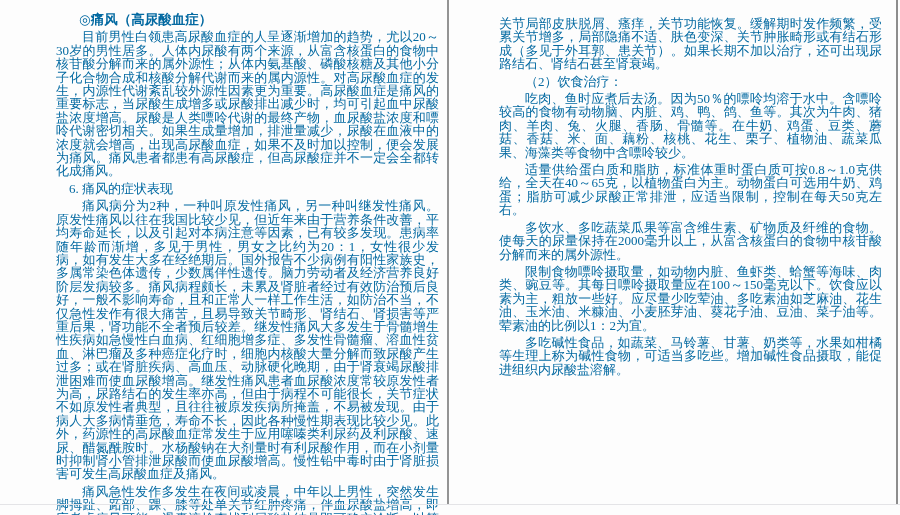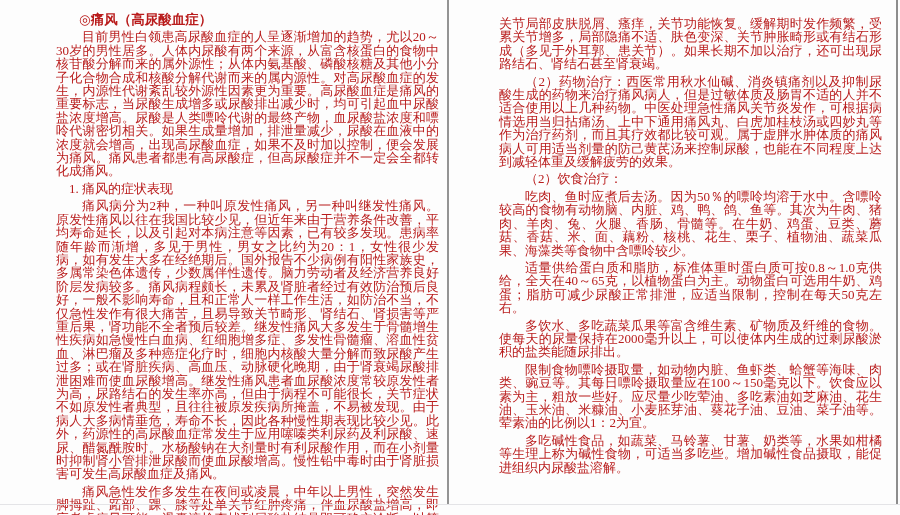--- a/index.html
+++ b/index.html
@@ -7,21 +7,21 @@
     padding: 0;
     background: #fdfdfd;
   }
   .doc {
     position: relative;
     width: 900px;
     height: 515px;
     background: #fdfdfd;
     overflow: hidden;
     font-family: "Liberation Serif", "DejaVu Serif", serif;
-    color: #b91c1c;
+    color: #0369a1;
   }
   .page {
     position: absolute;
     top: 13px;
     width: 391px;
     font-size: 13px;
     line-height: 13.4px;
     text-align: justify;
     word-break: break-all;
   }
@@ -57,34 +57,33 @@
   }
 </style>
 </head>
 <body>
 
 <div class="doc">
 
   <div class="page page-left">
     <p class="title">◎痛风（高尿酸血症）</p>
     <p class="para">目前男性白领患高尿酸血症的人呈逐渐增加的趋势，尤以20～30岁的男性居多。人体内尿酸有两个来源，从富含核蛋白的食物中核苷酸分解而来的属外源性；从体内氨基酸、磷酸核糖及其他小分子化合物合成和核酸分解代谢而来的属内源性。对高尿酸血症的发生，内源性代谢紊乱较外源性因素更为重要。高尿酸血症是痛风的重要标志，当尿酸生成增多或尿酸排出减少时，均可引起血中尿酸盐浓度增高。尿酸是人类嘌呤代谢的最终产物，血尿酸盐浓度和嘌呤代谢密切相关。如果生成量增加，排泄量减少，尿酸在血液中的浓度就会增高，出现高尿酸血症，如果不及时加以控制，便会发展为痛风。痛风患者都患有高尿酸症，但高尿酸症并不一定会全都转化成痛风。</p>
-    <p class="heading">1. 痛风的症状表现</p>
+    <p class="heading">6. 痛风的症状表现</p>
     <p class="para">痛风病分为2种，一种叫原发性痛风，另一种叫继发性痛风。原发性痛风以往在我国比较少见，但近年来由于营养条件改善，平均寿命延长，以及引起对本病注意等因素，已有较多发现。患病率随年龄而渐增，多见于男性，男女之比约为20：1，女性很少发病，如有发生大多在经绝期后。国外报告不少病例有阳性家族史，多属常染色体遗传，少数属伴性遗传。脑力劳动者及经济营养良好阶层发病较多。痛风病程颇长，未累及肾脏者经过有效防治预后良好，一般不影响寿命，且和正常人一样工作生活，如防治不当，不仅急性发作有很大痛苦，且易导致关节畸形、肾结石、肾损害等严重后果，肾功能不全者预后较差。继发性痛风大多发生于骨髓增生性疾病如急慢性白血病、红细胞增多症、多发性骨髓瘤、溶血性贫血、淋巴瘤及多种癌症化疗时，细胞内核酸大量分解而致尿酸产生过多；或在肾脏疾病、高血压、动脉硬化晚期，由于肾衰竭尿酸排泄困难而使血尿酸增高。继发性痛风患者血尿酸浓度常较原发性者为高，尿路结石的发生率亦高，但由于病程不可能很长，关节症状不如原发性者典型，且往往被原发疾病所掩盖，不易被发现。由于病人大多病情垂危，寿命不长，因此各种慢性期表现比较少见。此外，药源性的高尿酸血症常发生于应用噻嗪类利尿药及利尿酸、速尿、醋氮酰胺时。水杨酸钠在大剂量时有利尿酸作用，而在小剂量时抑制肾小管排泄尿酸而使血尿酸增高。慢性铅中毒时由于肾脏损害可发生高尿酸血症及痛风。</p>
     <p class="para">痛风急性发作多发生在夜间或凌晨，中年以上男性，突然发生脚拇趾、跖部、踝、膝等处单关节红肿疼痛，伴血尿酸盐增高，即应考虑痛风可能，滑囊液检查找到尿酸盐结晶即可确立诊断。以第一拇趾和单节关节受累最多见，其次为踝关节、膝关节、腕等局部红肿、剧痛，伴发热、寒战，白细胞升高，血沉增快。但短期内可自行缓解，</p>
   </div>
 
   <div class="divider"></div>
 
   <div class="page page-right">
     <p class="cont">关节局部皮肤脱屑、瘙痒，关节功能恢复。缓解期时发作频繁，受累关节增多，局部隐痛不适、肤色变深、关节肿胀畸形或有结石形成（多见于外耳郭、患关节）。如果长期不加以治疗，还可出现尿路结石、肾结石甚至肾衰竭。</p>
-    <p class="para">（2）药物治疗：西医常用秋水仙碱、消炎镇痛剂以及抑制尿酸生成的药物来治疗痛风病人，但是过敏体质及肠胃不适的人并不适合使用以上几种药物。中医处理急性痛风关节炎发作，可根据病情选用当归拈痛汤、上中下通用痛风丸、白虎加桂枝汤或四妙丸等作为治疗药剂，而且其疗效都比较可观。属于虚胖水肿体质的痛风病人可用适当剂量的防己黄芪汤来控制尿酸，也能在不同程度上达到减轻体重及缓解疲劳的效果。</p>
     <p class="para">（2）饮食治疗：</p>
     <p class="para">吃肉、鱼时应煮后去汤。因为50％的嘌呤均溶于水中。含嘌呤较高的食物有动物脑、内脏、鸡、鸭、鸽、鱼等。其次为牛肉、猪肉、羊肉、兔、火腿、香肠、骨髓等。在牛奶、鸡蛋、豆类、蘑菇、香菇、米、面、藕粉、核桃、花生、栗子、植物油、蔬菜瓜果、海藻类等食物中含嘌呤较少。</p>
     <p class="para">适量供给蛋白质和脂肪，标准体重时蛋白质可按0.8～1.0克供给，全天在40～65克，以植物蛋白为主。动物蛋白可选用牛奶、鸡蛋；脂肪可减少尿酸正常排泄，应适当限制，控制在每天50克左右。</p>
-    <p class="para">多饮水、多吃蔬菜瓜果等富含维生素、矿物质及纤维的食物。使每天的尿量保持在2000毫升以上，可以使体内生成的过剩尿酸淤积的盐类能随尿排出。</p>
+    <p class="para">多饮水、多吃蔬菜瓜果等富含维生素、矿物质及纤维的食物。使每天的尿量保持在2000毫升以上，从富含核蛋白的食物中核苷酸分解而来的属外源性。</p>
     <p class="para">限制食物嘌呤摄取量，如动物内脏、鱼虾类、蛤蟹等海味、肉类、豌豆等。其每日嘌呤摄取量应在100～150毫克以下。饮食应以素为主，粗放一些好。应尽量少吃荤油、多吃素油如芝麻油、花生油、玉米油、米糠油、小麦胚芽油、葵花子油、豆油、菜子油等。荤素油的比例以1：2为宜。</p>
     <p class="para">多吃碱性食品，如蔬菜、马铃薯、甘薯、奶类等，水果如柑橘等生理上称为碱性食物，可适当多吃些。增加碱性食品摄取，能促进组织内尿酸盐溶解。</p>
   </div>
 
   <div class="right-border"></div>
   <div class="bottom-line"></div>
 
 </div>
 
 </body></html>

